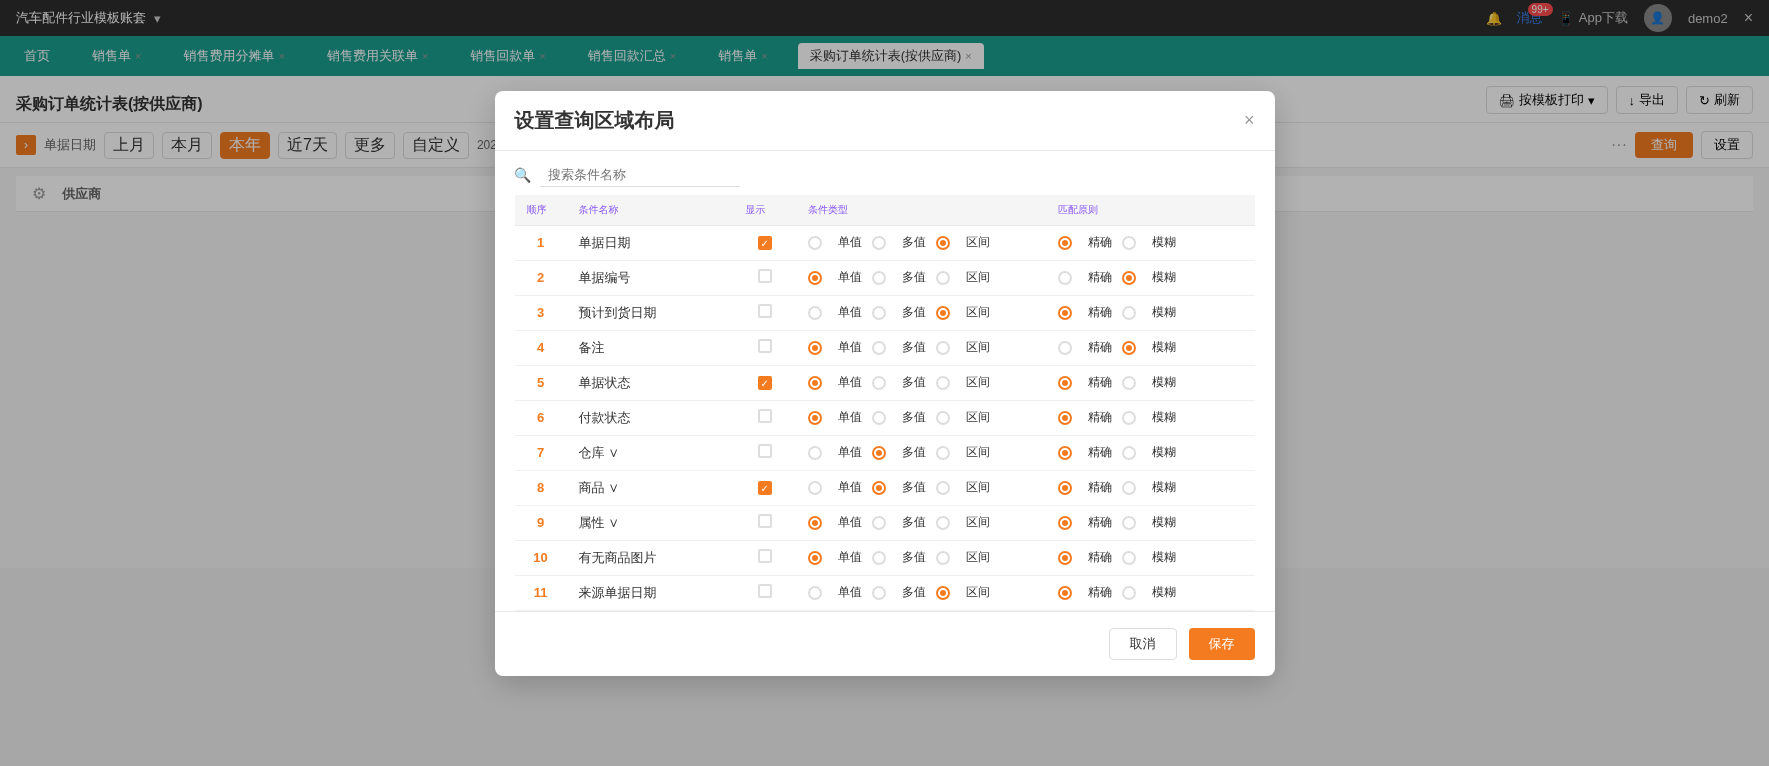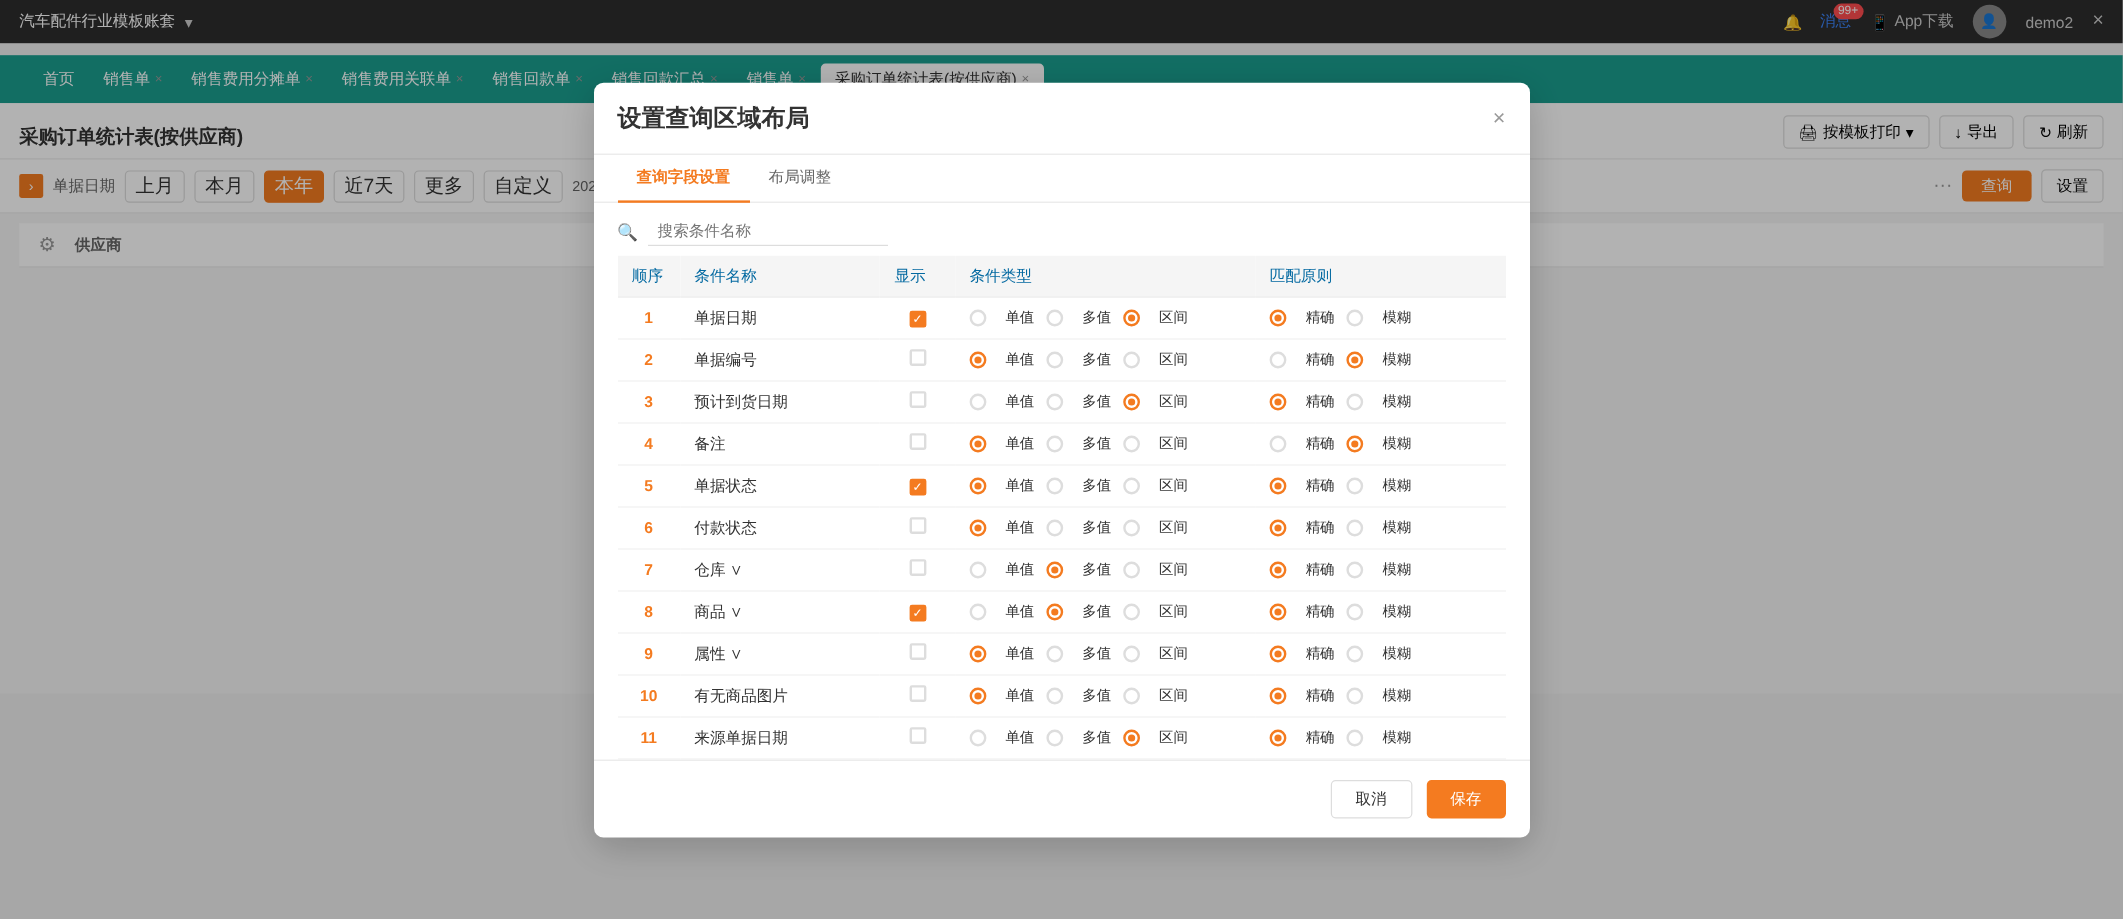--- a/index.html
+++ b/index.html
@@ -23,23 +23,22 @@
     .badge { background: #ff4d4f; color: #fff; font-size: 10px; border-radius: 8px; padding: 1px 4px; position: absolute; top: -6px; right: -10px; }
     .user-avatar { width: 28px; height: 28px; border-radius: 50%; background: #888; display: inline-flex; align-items: center; justify-content: center; color: #fff; font-size: 12px; }
     .close-btn-top { color: #ccc; cursor: pointer; font-size: 16px; }
 
     
     .nav-bar {
       background: #1a9e8f;
       height: 40px;
       display: flex;
       align-items: center;
-      padding: 0 24px;
-      gap: 0;
-      margin-top: 10px;
+      padding: 0 12px;
+      gap: 18px;
     }
     .nav-tab {
       color: #fff;
       font-size: 13px;
       padding: 4px 12px;
       border-radius: 4px 4px 0 0;
       cursor: pointer;
       white-space: nowrap;
       display: flex;
       align-items: center;
@@ -177,22 +176,22 @@
     }
     .dt-table {
       width: 100%;
       border-collapse: collapse;
     }
     .dt-table thead tr {
       background: #f5f5f5;
     }
     .dt-table th {
       padding: 8px 12px;
-      font-size: 13px;
-      color: #0369a1;
+      font-size: 10px;
+      color: #8b5cf6;
       text-align: left;
       font-weight: normal;
       border-bottom: 1px solid #e8e8e8;
       font-family: Liberation Mono, monospace;
     }
     .dt-table td {
       padding: 8px 12px;
       font-size: 13px;
       color: #333;
       border-bottom: 1px solid #f0f0f0;
@@ -375,28 +374,20 @@
 </div>
 
 <div class="overlay">
   <div class="dialog">
 
     <div class="dialog-header">
       <span class="dialog-title">设置查询区域布局</span>
       <span class="dialog-close">×</span>
     </div>
 
-    <div class="dialog-tabs">
-      <div class="dialog-tab active">
-        <span>查询字段设置</span>
-      </div>
-      <div class="dialog-tab">
-        <span>布局调整</span>
-      </div>
-    </div>
 
     <div class="dialog-search">
       <span class="search-icon-dialog">🔍</span>
       <input type="text" placeholder="搜索条件名称" style="">
     </div>
 
     <div class="dialog-table">
       <table class="dt-table">
         <thead>
           <tr>

